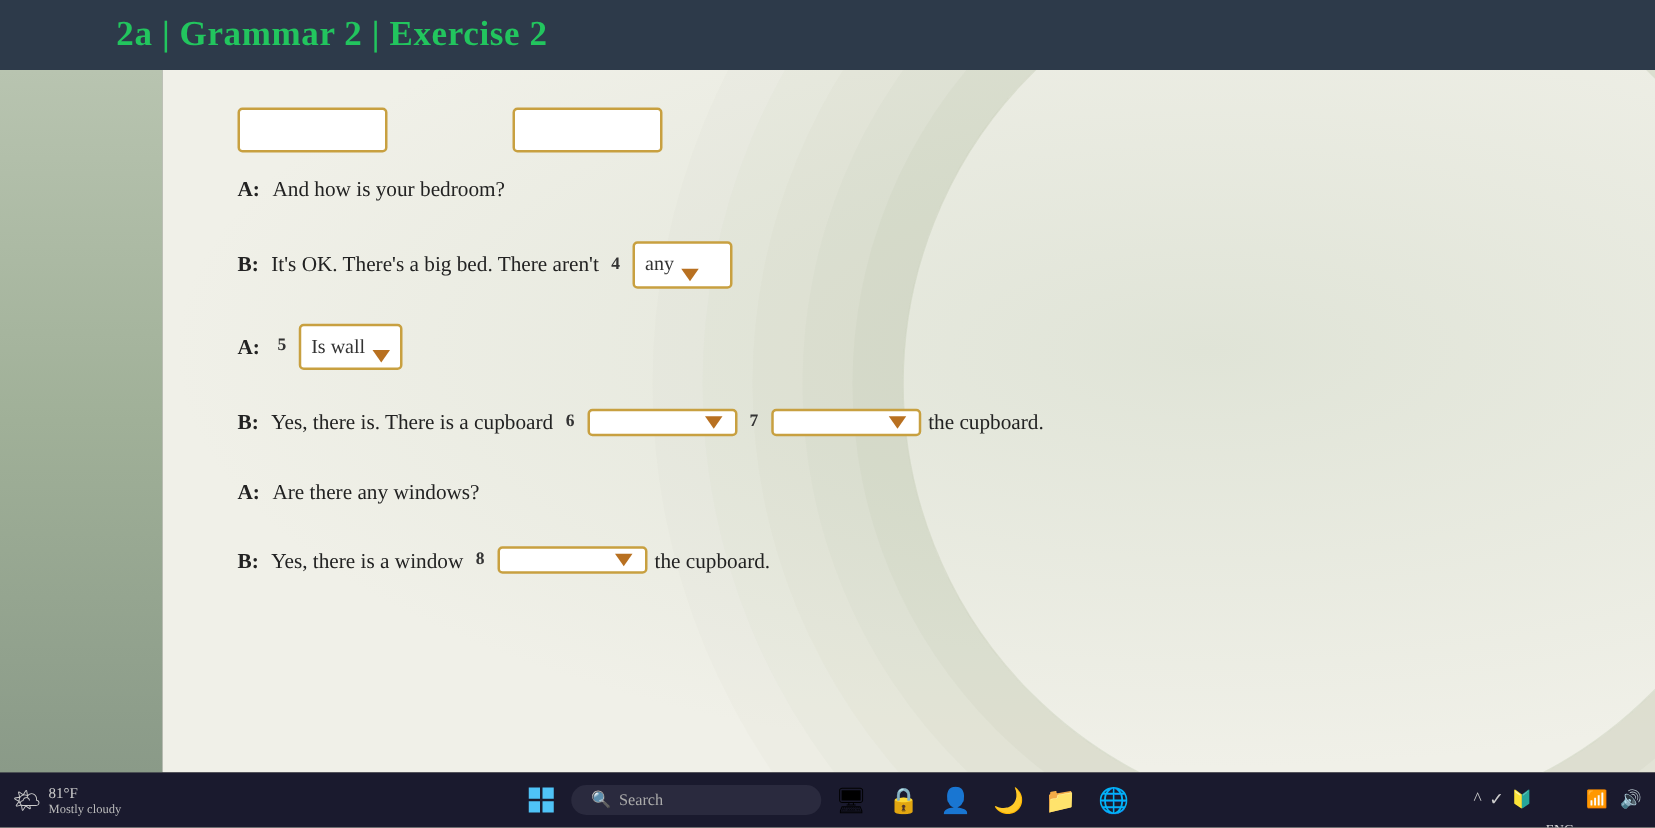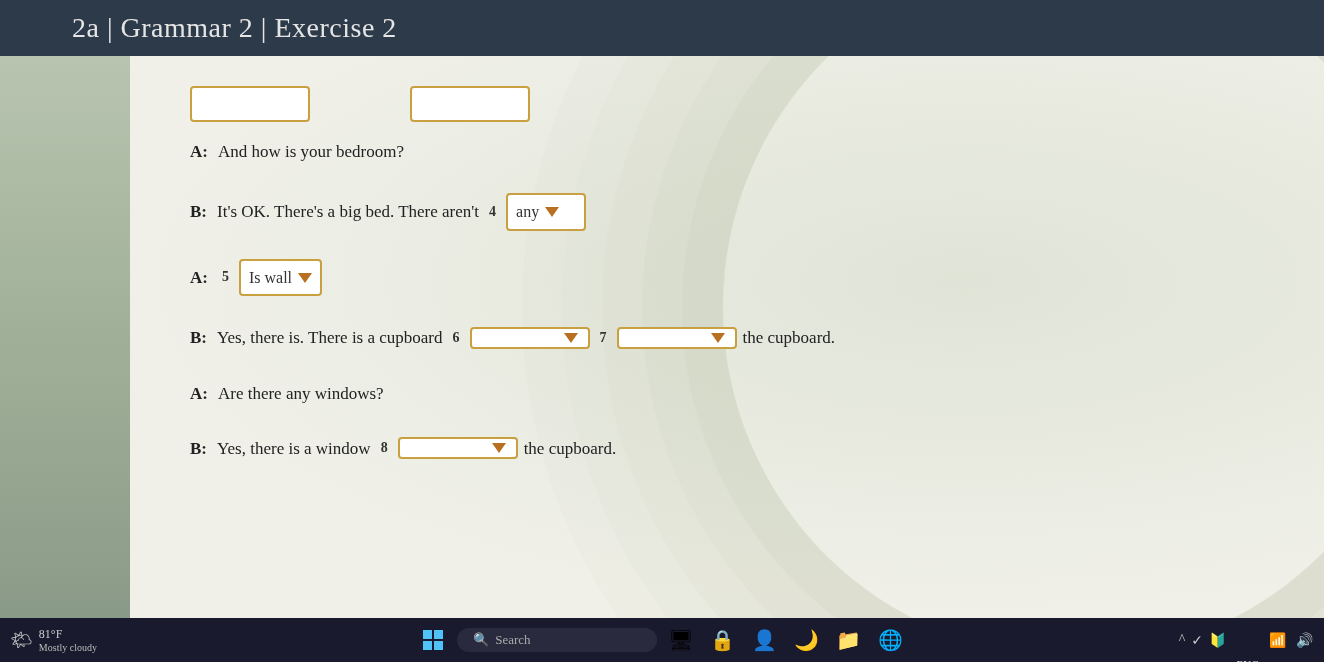--- a/index.html
+++ b/index.html
@@ -9,24 +9,24 @@
       overflow: hidden;
       font-family: Georgia, 'Times New Roman', serif;
       background: #2a2a2a;
       display: flex;
       flex-direction: column;
     }
 
     
     .header {
       background: #2d3a4a;
-      color: #e5e5e5;
+      color: #22c55e;
       font-size: 28px;
-      font-weight: normal;
-      padding: 12px 20px 12px 72px;
+      font-weight: bold;
+      padding: 12px 20px 12px 93px;
       letter-spacing: 0.5px;
     }
 
     
     .main-area {
       display: flex;
       flex: 1;
     }
 
     
@@ -94,21 +94,21 @@
     .number-badge {
       font-size: 14px;
       font-weight: bold;
       color: #333;
       margin: 0 4px;
     }
 
     
     .dropdown-box {
       display: inline-flex;
-      align-items: center;
+      align-items: flex-end;
       border: 2px solid #c8a040;
       border-radius: 4px;
       background: white;
       padding: 4px 8px;
       min-width: 80px;
       cursor: pointer;
       position: relative;
     }
 
     .dropdown-box .dropdown-text {

